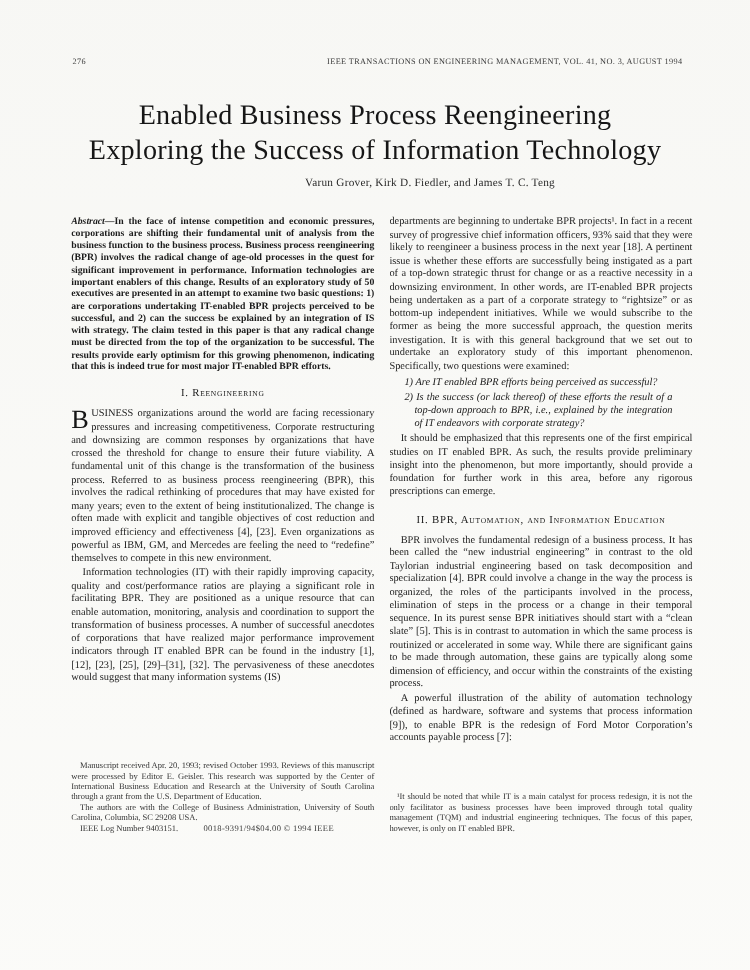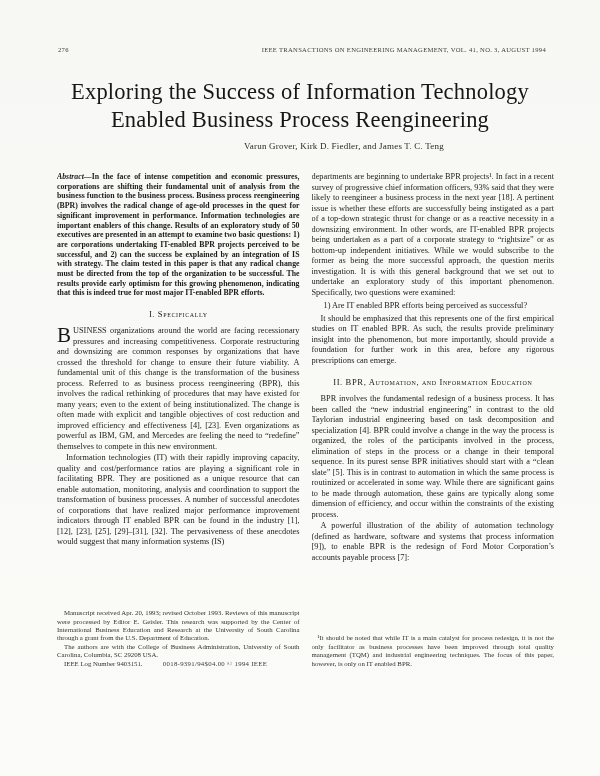--- a/index.html
+++ b/index.html
@@ -53,21 +53,21 @@
     font-size:8.6px; letter-spacing:0.6px; color:#1b1b1b;
     margin:11px 0 7px 0;
   }
 
   .dropcap {
     float:left; font-size:21px; line-height:18px;
     padding:0 2px 0 0; color:#161616;
   }
 
   .list-item { padding-left:14px; text-indent:-8px; margin-top:1px; }
-  .list-block { margin:2px 16px 2px 6px; }
+  .list-block { margin:2px 16px 2px 6px;font-style:italic; }
 
   .footnote {
     margin-top:auto;
     font-size:6.8px; line-height:8.4px; color:#333;
     text-align:justify;
   }
   .footnote p { font-size:6.8px; line-height:8.4px; text-indent:7px; color:#333; }
   .fn-gap { margin-top:6px; }
 
   .copyright {
@@ -80,49 +80,50 @@
 
 <div class="page">
   <div class="scan-tone"></div>
 
   <div class="running-head">
     <span>276</span>
     <span>IEEE TRANSACTIONS ON ENGINEERING MANAGEMENT, VOL. 41, NO. 3, AUGUST 1994</span>
   </div>
 
   <div class="title">
+    <div>Enabled Business Process Reengineering</div>
     <div>Exploring the Success of Information Technology</div>
-    <div>Enabled Business Process Reengineering</div>
   </div>
 
   <div class="authors">Varun Grover, Kirk D. Fiedler, and James T. C. Teng</div>
 
   <div class="columns">
 
     <div class="col">
       <p class="abstract"><span class="ab-label">Abstract—</span><span>In the face of intense competition and economic pressures, corporations are shifting their fundamental unit of analysis from the business function to the business process. Business process reengineering (BPR) involves the radical change of age-old processes in the quest for significant improvement in performance. Information technologies are important enablers of this change. Results of an exploratory study of 50 executives are presented in an attempt to examine two basic questions: 1) are corporations undertaking IT-enabled BPR projects perceived to be successful, and 2) can the success be explained by an integration of IS with strategy. The claim tested in this paper is that any radical change must be directed from the top of the organization to be successful. The results provide early optimism for this growing phenomenon, indicating that this is indeed true for most major IT-enabled BPR efforts.</span></p>
 
-      <div class="sec-heading">I. Specifically</div>
+      <div class="sec-heading">I. Reengineering</div>
 
       <p><span class="dropcap">B</span><span>USINESS organizations around the world are facing recessionary pressures and increasing competitiveness. Corporate restructuring and downsizing are common responses by organizations that have crossed the threshold for change to ensure their future viability. A fundamental unit of this change is the transformation of the business process. Referred to as business process reengineering (BPR), this involves the radical rethinking of procedures that may have existed for many years; even to the extent of being institutionalized. The change is often made with explicit and tangible objectives of cost reduction and improved efficiency and effectiveness [4], [23]. Even organizations as powerful as IBM, GM, and Mercedes are feeling the need to “redefine” themselves to compete in this new environment.</span></p>
 
       <p class="indent" style="margin-top:1px;">Information technologies (IT) with their rapidly improving capacity, quality and cost/performance ratios are playing a significant role in facilitating BPR. They are positioned as a unique resource that can enable automation, monitoring, analysis and coordination to support the transformation of business processes. A number of successful anecdotes of corporations that have realized major performance improvement indicators through IT enabled BPR can be found in the industry [1], [12], [23], [25], [29]–[31], [32]. The pervasiveness of these anecdotes would suggest that many information systems (IS)</p>
 
       <div class="footnote">
         <p>Manuscript received Apr. 20, 1993; revised October 1993. Reviews of this manuscript were processed by Editor E. Geisler. This research was supported by the Center of International Business Education and Research at the University of South Carolina through a grant from the U.S. Department of Education.</p>
         <p>The authors are with the College of Business Administration, University of South Carolina, Columbia, SC 29208 USA.</p>
         <p>IEEE Log Number 9403151.</p>
       </div>
     </div>
 
     <div class="col">
       <p>departments are beginning to undertake BPR projects¹. In fact in a recent survey of progressive chief information officers, 93% said that they were likely to reengineer a business process in the next year [18]. A pertinent issue is whether these efforts are successfully being instigated as a part of a top-down strategic thrust for change or as a reactive necessity in a downsizing environment. In other words, are IT-enabled BPR projects being undertaken as a part of a corporate strategy to “rightsize” or as bottom-up independent initiatives. While we would subscribe to the former as being the more successful approach, the question merits investigation. It is with this general background that we set out to undertake an exploratory study of this important phenomenon. Specifically, two questions were examined:</p>
 
       <div class="list-block">
         <p class="list-item">1) Are IT enabled BPR efforts being perceived as successful?</p>
+        <p class="list-item">2) Is the success (or lack thereof) of these efforts the result of a top-down approach to BPR, i.e., explained by the integration of IT endeavors with corporate strategy?</p>
       </div>
 
       <p class="indent">It should be emphasized that this represents one of the first empirical studies on IT enabled BPR. As such, the results provide preliminary insight into the phenomenon, but more importantly, should provide a foundation for further work in this area, before any rigorous prescriptions can emerge.</p>
 
       <div class="sec-heading">II. BPR, Automation, and Information Education</div>
 
       <p class="indent">BPR involves the fundamental redesign of a business process. It has been called the “new industrial engineering” in contrast to the old Taylorian industrial engineering based on task decomposition and specialization [4]. BPR could involve a change in the way the process is organized, the roles of the participants involved in the process, elimination of steps in the process or a change in their temporal sequence. In its purest sense BPR initiatives should start with a “clean slate” [5]. This is in contrast to automation in which the same process is routinized or accelerated in some way. While there are significant gains to be made through automation, these gains are typically along some dimension of efficiency, and occur within the constraints of the existing process.</p>
 
       <p class="indent fn-gap" style="margin-top:1px;">A powerful illustration of the ability of automation technology (defined as hardware, software and systems that process information [9]), to enable BPR is the redesign of Ford Motor Corporation’s accounts payable process [7]:</p>
 

